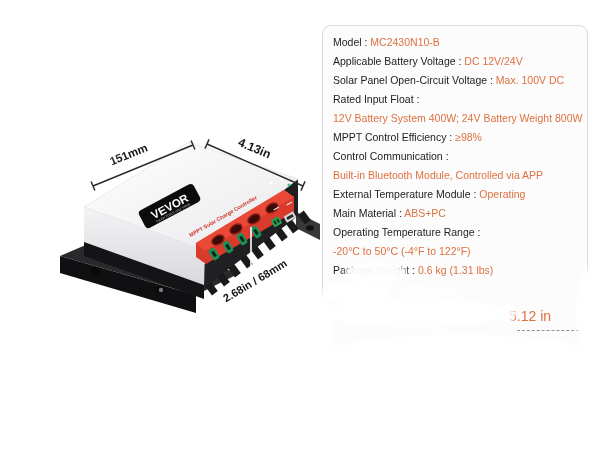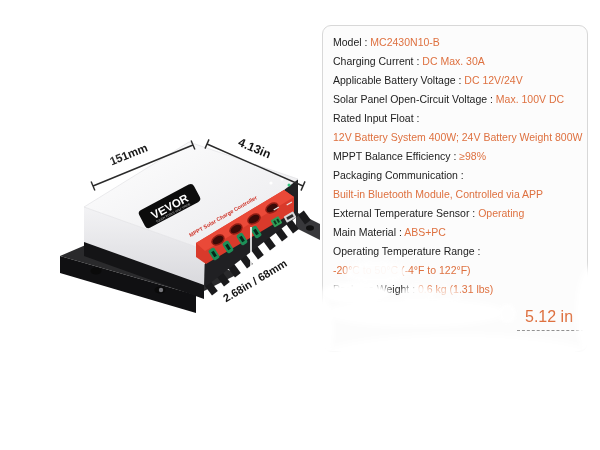--- a/index.html
+++ b/index.html
@@ -13,21 +13,21 @@
     position:absolute;left:322px;top:25px;width:266px;height:327px;
     background:#fcfcfc;border:1px solid #d8d8d8;border-radius:9px;
     box-sizing:border-box;padding:7px 9px 0 10px;
   }
   .spec-row{
     font-size:10.5px;line-height:19px;white-space:nowrap;color:#222;
   }
   .spec-row .lbl{color:#222;}
   .spec-row .val{color:#de7140;}
   
-  .frag{position:absolute;font-size:16px;color:#de7140;white-space:nowrap;margin-left:16px;}
+  .frag{position:absolute;font-size:14px;color:#de7140;white-space:nowrap;}
   .dashed-line{
     position:absolute;left:517px;top:330px;width:72px;height:0;
     border-top:1.5px dashed #8f8f8f;
   }
   
   .blob{position:absolute;background:#fff;border-radius:50%;}
   .b-a{left:30px;top:80px;width:84px;height:72px;box-shadow:0 0 14px 14px #fff;}
   .b-b{left:350px;top:266px;width:52px;height:13px;box-shadow:0 0 5px 5px #fff;opacity:.95;}
   .b-c{left:326px;top:287px;width:60px;height:12px;box-shadow:0 0 5px 5px #fff;}
   .b-d{left:405px;top:289px;width:24px;height:11px;box-shadow:0 0 4px 4px #fff;opacity:.9;}
@@ -166,29 +166,28 @@
     <line x1="245" y1="271" x2="257" y2="271"></line>
   </g>
   <g transform="translate(257,284) rotate(-31)">
     <text x="0" y="0" text-anchor="middle" font-size="11" font-weight="600" fill="#151515">2.68in / 68mm</text>
   </g>
 </svg>
 
 <div class="panel">
   <div id="rows">
       <div class="spec-row"><span class="lbl">Model : </span><span class="val">MC2430N10-B</span></div>
-      <div class="spec-row"><span class="lbl">Charging Current : </span><span class="val">DC Max. 30A</span></div>
       <div class="spec-row"><span class="lbl">Applicable Battery Voltage : </span><span class="val">DC 12V/24V</span></div>
       <div class="spec-row"><span class="lbl">Solar Panel Open-Circuit Voltage : </span><span class="val">Max. 100V DC</span></div>
       <div class="spec-row"><span class="lbl">Rated Input Float : </span><span class="val"></span></div>
       <div class="spec-row"><span class="lbl"></span><span class="val">12V Battery System 400W; 24V Battery Weight 800W</span></div>
-      <div class="spec-row"><span class="lbl">MPPT Balance Efficiency : </span><span class="val">≥98%</span></div>
-      <div class="spec-row"><span class="lbl">Packaging Communication : </span><span class="val"></span></div>
+      <div class="spec-row"><span class="lbl">MPPT Control Efficiency : </span><span class="val">≥98%</span></div>
+      <div class="spec-row"><span class="lbl">Control Communication : </span><span class="val"></span></div>
       <div class="spec-row"><span class="lbl"></span><span class="val">Built-in Bluetooth Module, Controlled via APP</span></div>
-      <div class="spec-row"><span class="lbl">External Temperature Sensor : </span><span class="val">Operating</span></div>
+      <div class="spec-row"><span class="lbl">External Temperature Module : </span><span class="val">Operating</span></div>
       <div class="spec-row"><span class="lbl">Main Material : </span><span class="val">ABS+PC</span></div>
       <div class="spec-row"><span class="lbl">Operating Temperature Range : </span><span class="val"></span></div>
       <div class="spec-row"><span class="lbl"></span><span class="val">-20°C to 50°C (-4°F to 122°F)</span></div>
       <div class="spec-row"><span class="lbl">Package Weight : </span><span class="val">0.6 kg (1.31 lbs)</span></div>
     </div>
 </div>
 
 <span class="frag" style="left:509px;top:308px;">5.12 in</span>
 <div class="dashed-line"></div>
 <span class="frag" style="left:423px;top:360px;">Packaging Bag</span>

